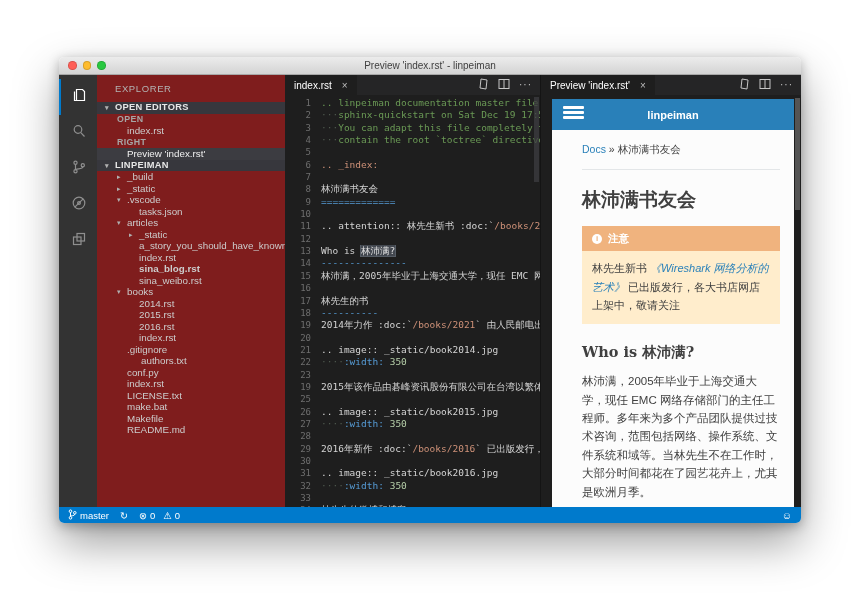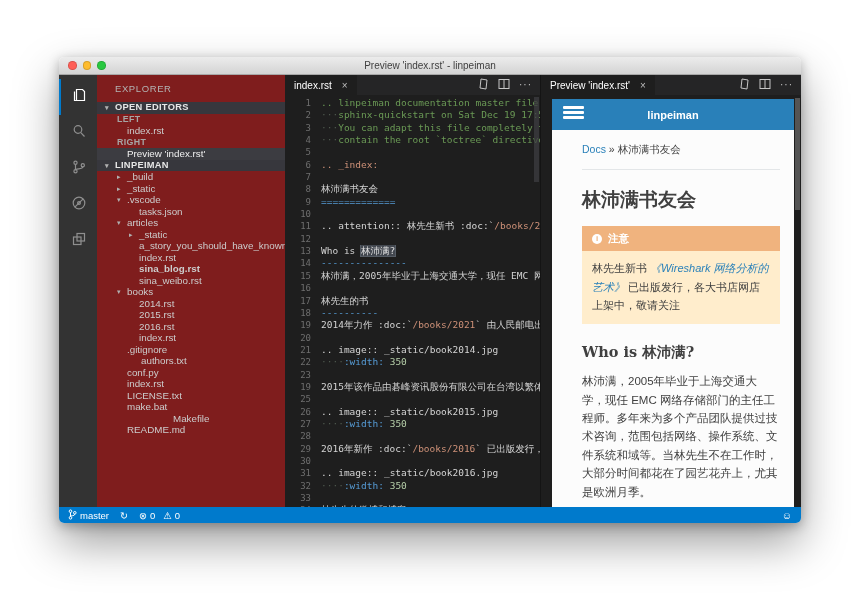--- a/index.html
+++ b/index.html
@@ -145,21 +145,21 @@
       </div>
 
       <div class="sidebar">
         <div class="sb-title">EXPLORER</div>
         <div>
             <div class="srow section" style="padding-left: 8px;">
               <span class="arrow">▾</span>
               <span>OPEN EDITORS</span>
             </div>
             <div class="srow group" style="padding-left: 20px;">
-              <span>LEFT</span>
+              <span>OPEN</span>
             </div>
             <div class="srow item" style="padding-left: 30px;">
               <span>index.rst</span>
             </div>
             <div class="srow group" style="padding-left: 20px;">
               <span>RIGHT</span>
             </div>
             <div class="srow item sel" style="padding-left: 30px;">
               <span>Preview 'index.rst'</span>
             </div>
@@ -229,21 +229,21 @@
             </div>
             <div class="srow item" style="padding-left: 30px;">
               <span>index.rst</span>
             </div>
             <div class="srow item" style="padding-left: 30px;">
               <span>LICENSE.txt</span>
             </div>
             <div class="srow item" style="padding-left: 30px;">
               <span>make.bat</span>
             </div>
-            <div class="srow item" style="padding-left: 30px; margin-left: 46px;">
+            <div class="srow item" style="padding-left: 30px;">
               <span>Makefile</span>
             </div>
             <div class="srow item" style="padding-left: 30px;">
               <span>README.md</span>
             </div>
           </div>
       </div>
 
       <div class="editorpane">
         <div class="tabbar">

